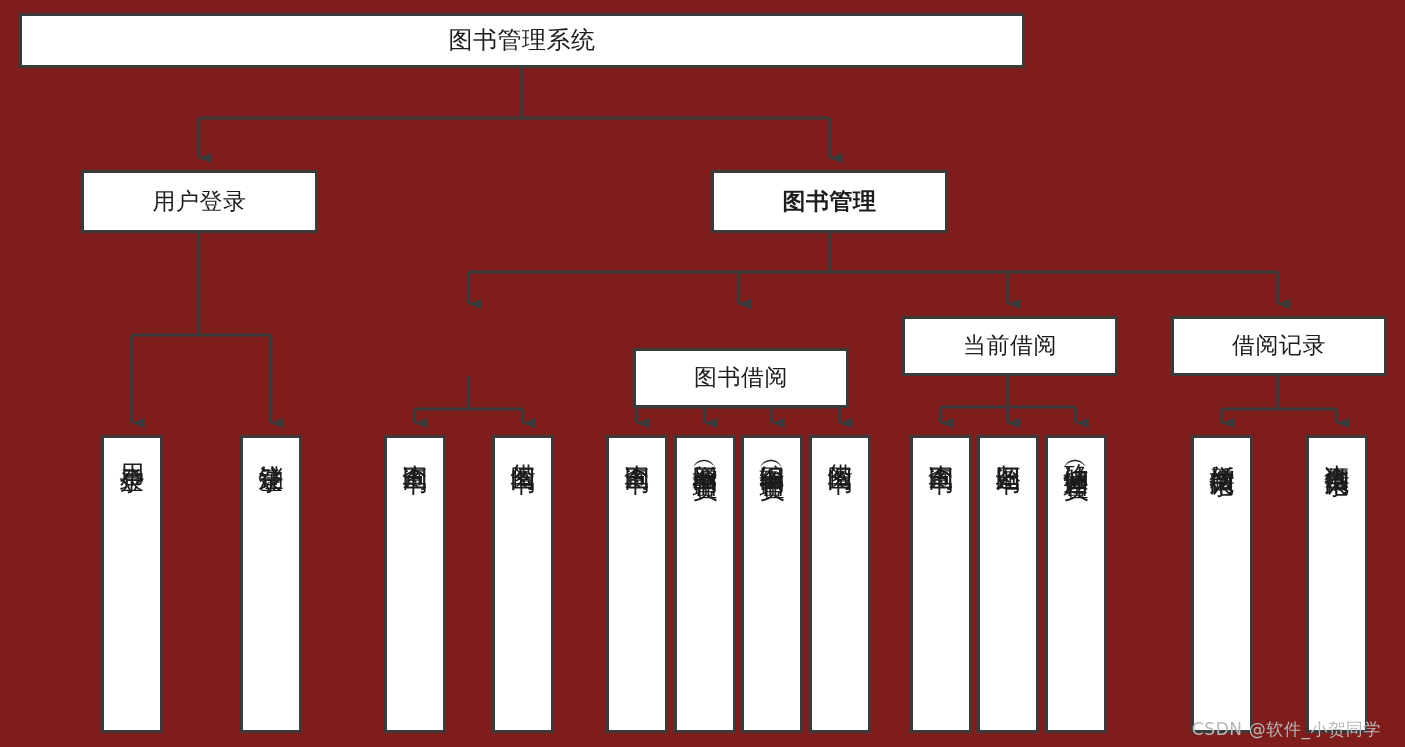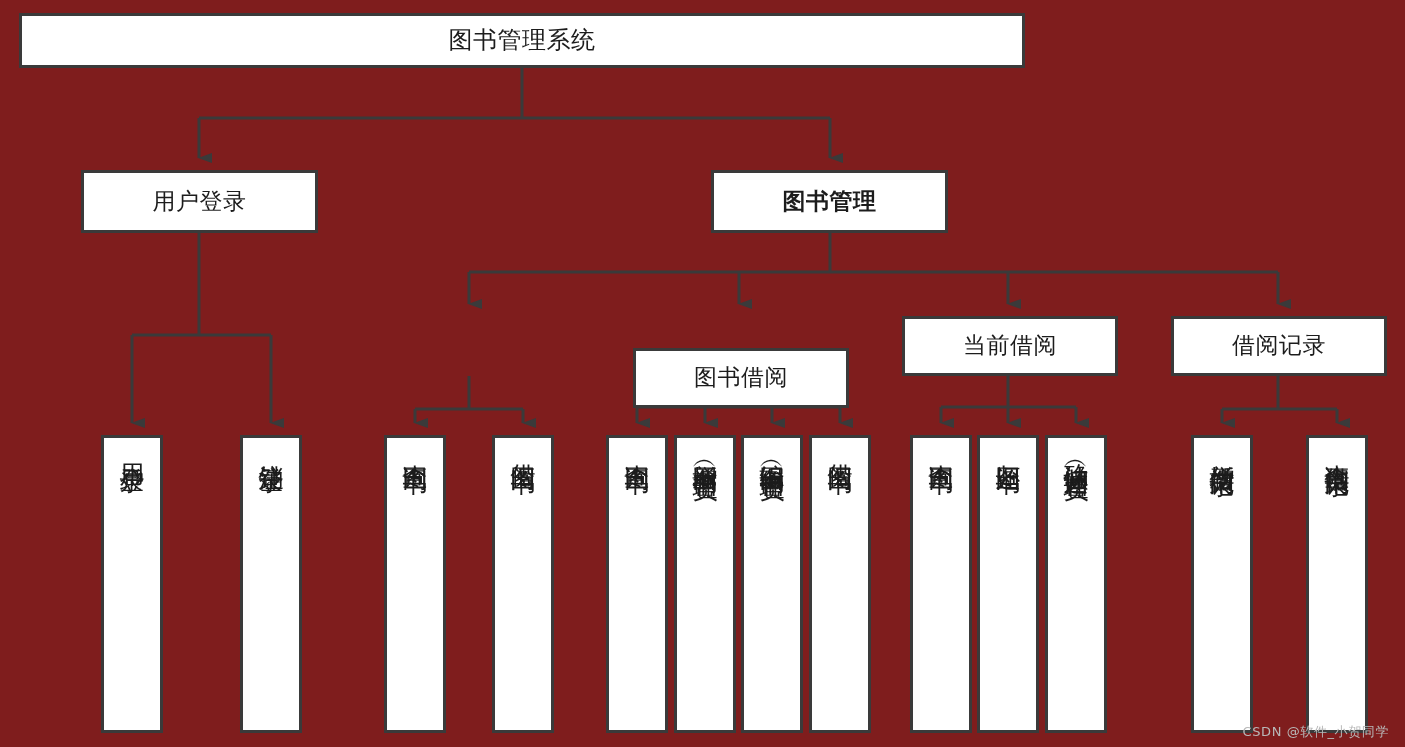--- a/index.html
+++ b/index.html
@@ -59,23 +59,23 @@
   .node.vert .label {
     font-size: 25px;
     writing-mode: vertical-rl;
     text-orientation: upright;
     line-height: 1.08;
     letter-spacing: 2px;
     white-space: nowrap;
   }
   #watermark {
     position: absolute;
-    right: 16px;
+    right: 24px;
     bottom: 6px;
-    font-size: 13px;
+    font-size: 17px;
     color: #b8b8b8;
     letter-spacing: 0.6px;
     z-index: 5;
     white-space: nowrap;
   }
 </style>
 </head>
 <body>
 
 <div id="canvas">

